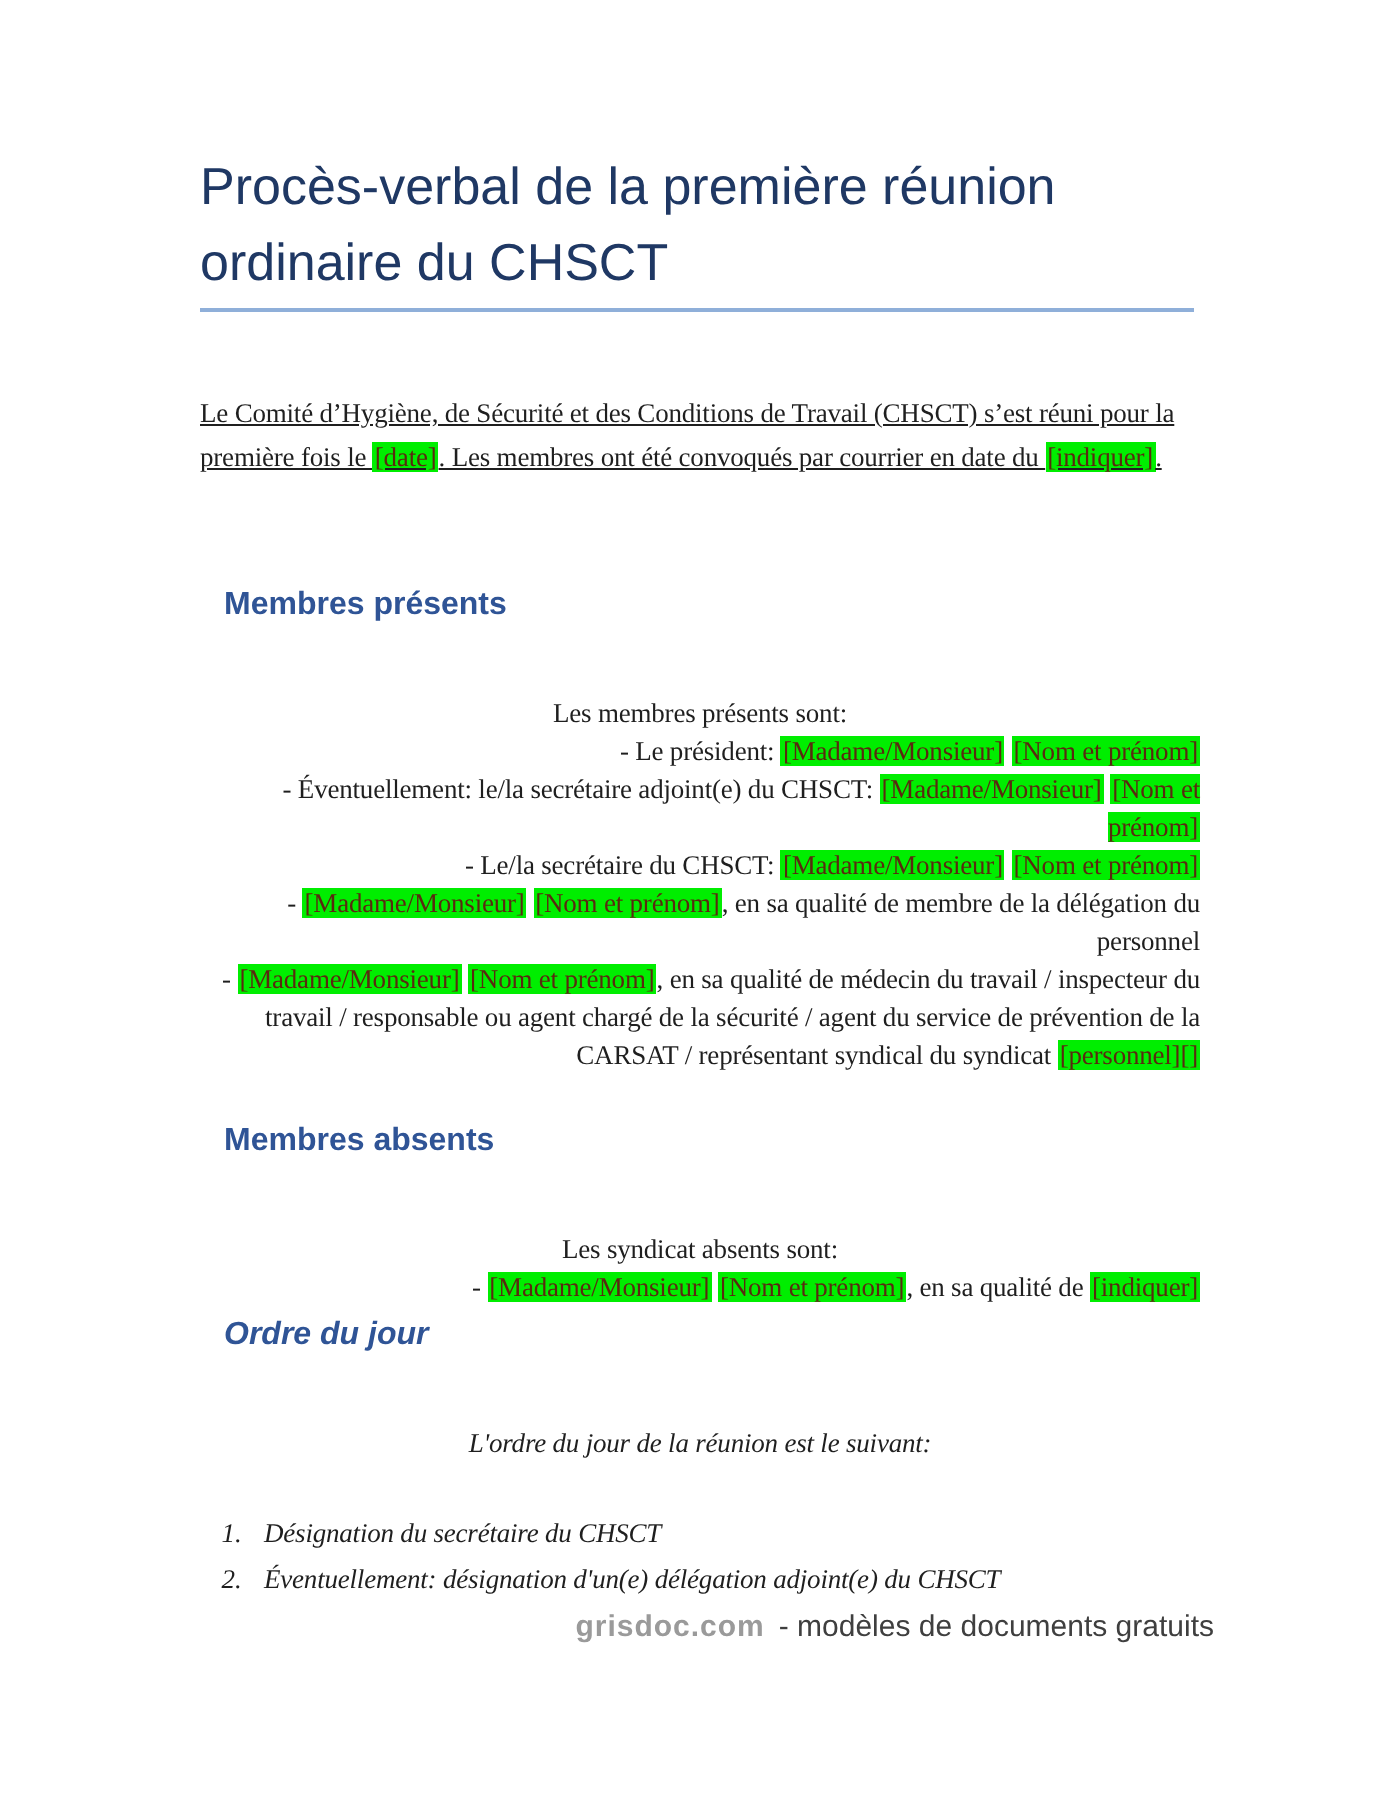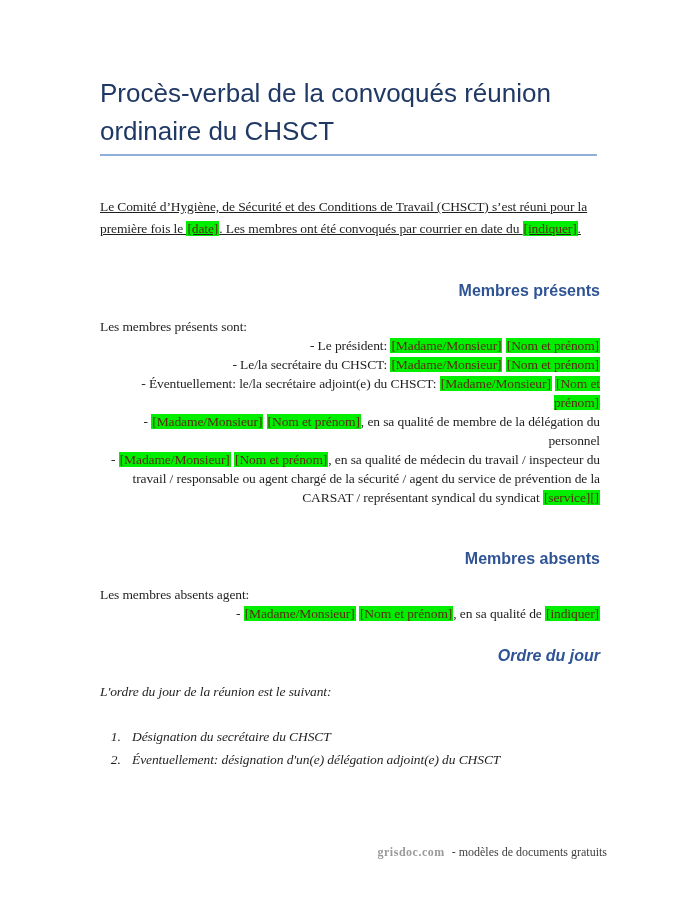--- a/index.html
+++ b/index.html
@@ -52,88 +52,88 @@
   }
   .sec {
     position: absolute;
     left: 100px;
     width: 500px;
   }
   .sec-present { top: 281px; }
   .sec-absent  { top: 549px; }
   .sec-agenda  { top: 646px; font-style: italic; }
   .sec h2 {
-    margin: 0;
+    margin: 12px;
     font-family: "Liberation Sans", sans-serif;
     font-weight: 700;
     font-size: 16px;
     line-height: 20px;
     color: var(--c-heading, #2F5496);
-    text-align: right;
   }
   .lead {
-    margin: 16px 0 0 0;
+    margin: 34px 0 0 0;
     line-height: 19px;
+    text-align: center;
   }
   .item {
     line-height: 19px;
     text-align: right;
   }
   .hl {
     background: var(--c-highlight-bg, #00EE00);
     color: var(--c-highlight-text, #5A2A10);
     padding: 0 1px;
   }
   .agenda-list {
     margin: 24px 0 0 0;
     padding-left: 24px;
     list-style: decimal;
     line-height: 23px;
   }
   .agenda-list li { padding-left: 8px; }
   .footer {
     position: absolute;
     right: 88px;
-    top: 845px;
-    font-family: Liberation Serif, serif;
-    font-size: 12px;
+    top: 805px;
+    font-family: Liberation Sans, sans-serif;
+    font-size: 15px;
     color: var(--c-footer-tagline, #3F3F3F);
     white-space: nowrap;
   }
   .brand {
     color: var(--c-footer-brand, #9A9A9A);
     font-weight: 700;
     letter-spacing: 0.5px;
   }
   .tagline { margin-left: 7px; }
 </style>
 </head>
 <body>
 
 <div class="page">
 
-  <h1 class="doc-title">Procès-verbal de la convoqués réunion ordinaire du CHSCT</h1>
+  <h1 class="doc-title">Procès-verbal de la première réunion ordinaire du CHSCT</h1>
 
   <div class="title-rule"></div>
 
   <p class="body intro"><span>Le Comité d’Hygiène, de Sécurité et des Conditions de Travail (CHSCT) s’est réuni pour la première fois le </span><span class="hl">[date]</span><span>. Les membres ont été convoqués par courrier en date du </span><span class="hl">[indiquer]</span><span>.</span></p>
 
   <section class="sec sec-present">
     <h2>Membres présents</h2>
     <p class="body lead">Les membres présents sont:</p>
     <div class="body item"><span>- Le président: </span><span class="hl">[Madame/Monsieur]</span><span> </span><span class="hl">[Nom et prénom]</span></div>
+    <div class="body item"><span>- Éventuellement: le/la secrétaire adjoint(e) du CHSCT: </span><span class="hl">[Madame/Monsieur]</span><span> </span><span class="hl">[Nom et prénom]</span></div>
     <div class="body item"><span>- Le/la secrétaire du CHSCT: </span><span class="hl">[Madame/Monsieur]</span><span> </span><span class="hl">[Nom et prénom]</span></div>
-    <div class="body item"><span>- Éventuellement: le/la secrétaire adjoint(e) du CHSCT: </span><span class="hl">[Madame/Monsieur]</span><span> </span><span class="hl">[Nom et prénom]</span></div>
     <div class="body item"><span>- </span><span class="hl">[Madame/Monsieur]</span><span> </span><span class="hl">[Nom et prénom]</span><span>, en sa qualité de membre de la délégation du personnel</span></div>
-    <div class="body item"><span>- </span><span class="hl">[Madame/Monsieur]</span><span> </span><span class="hl">[Nom et prénom]</span><span>, en sa qualité de médecin du travail / inspecteur du travail / responsable ou agent chargé de la sécurité / agent du service de prévention de la CARSAT / représentant syndical du syndicat </span><span class="hl">[service][]</span></div>
+    <div class="body item"><span>- </span><span class="hl">[Madame/Monsieur]</span><span> </span><span class="hl">[Nom et prénom]</span><span>, en sa qualité de médecin du travail / inspecteur du travail / responsable ou agent chargé de la sécurité / agent du service de prévention de la CARSAT / représentant syndical du syndicat </span><span class="hl">[personnel][]</span></div>
   </section>
 
   <section class="sec sec-absent">
     <h2>Membres absents</h2>
-    <p class="body lead">Les membres absents agent:</p>
+    <p class="body lead">Les syndicat absents sont:</p>
     <div class="body item"><span>- </span><span class="hl">[Madame/Monsieur]</span><span> </span><span class="hl">[Nom et prénom]</span><span>, en sa qualité de </span><span class="hl">[indiquer]</span></div>
   </section>
 
   <section class="sec sec-agenda">
     <h2>Ordre du jour</h2>
     <p class="body lead">L'ordre du jour de la réunion est le suivant:</p>
     <ol class="body agenda-list">
       <li>Désignation du secrétaire du CHSCT</li>
       <li>Éventuellement: désignation d'un(e) délégation adjoint(e) du CHSCT</li>
     </ol>

